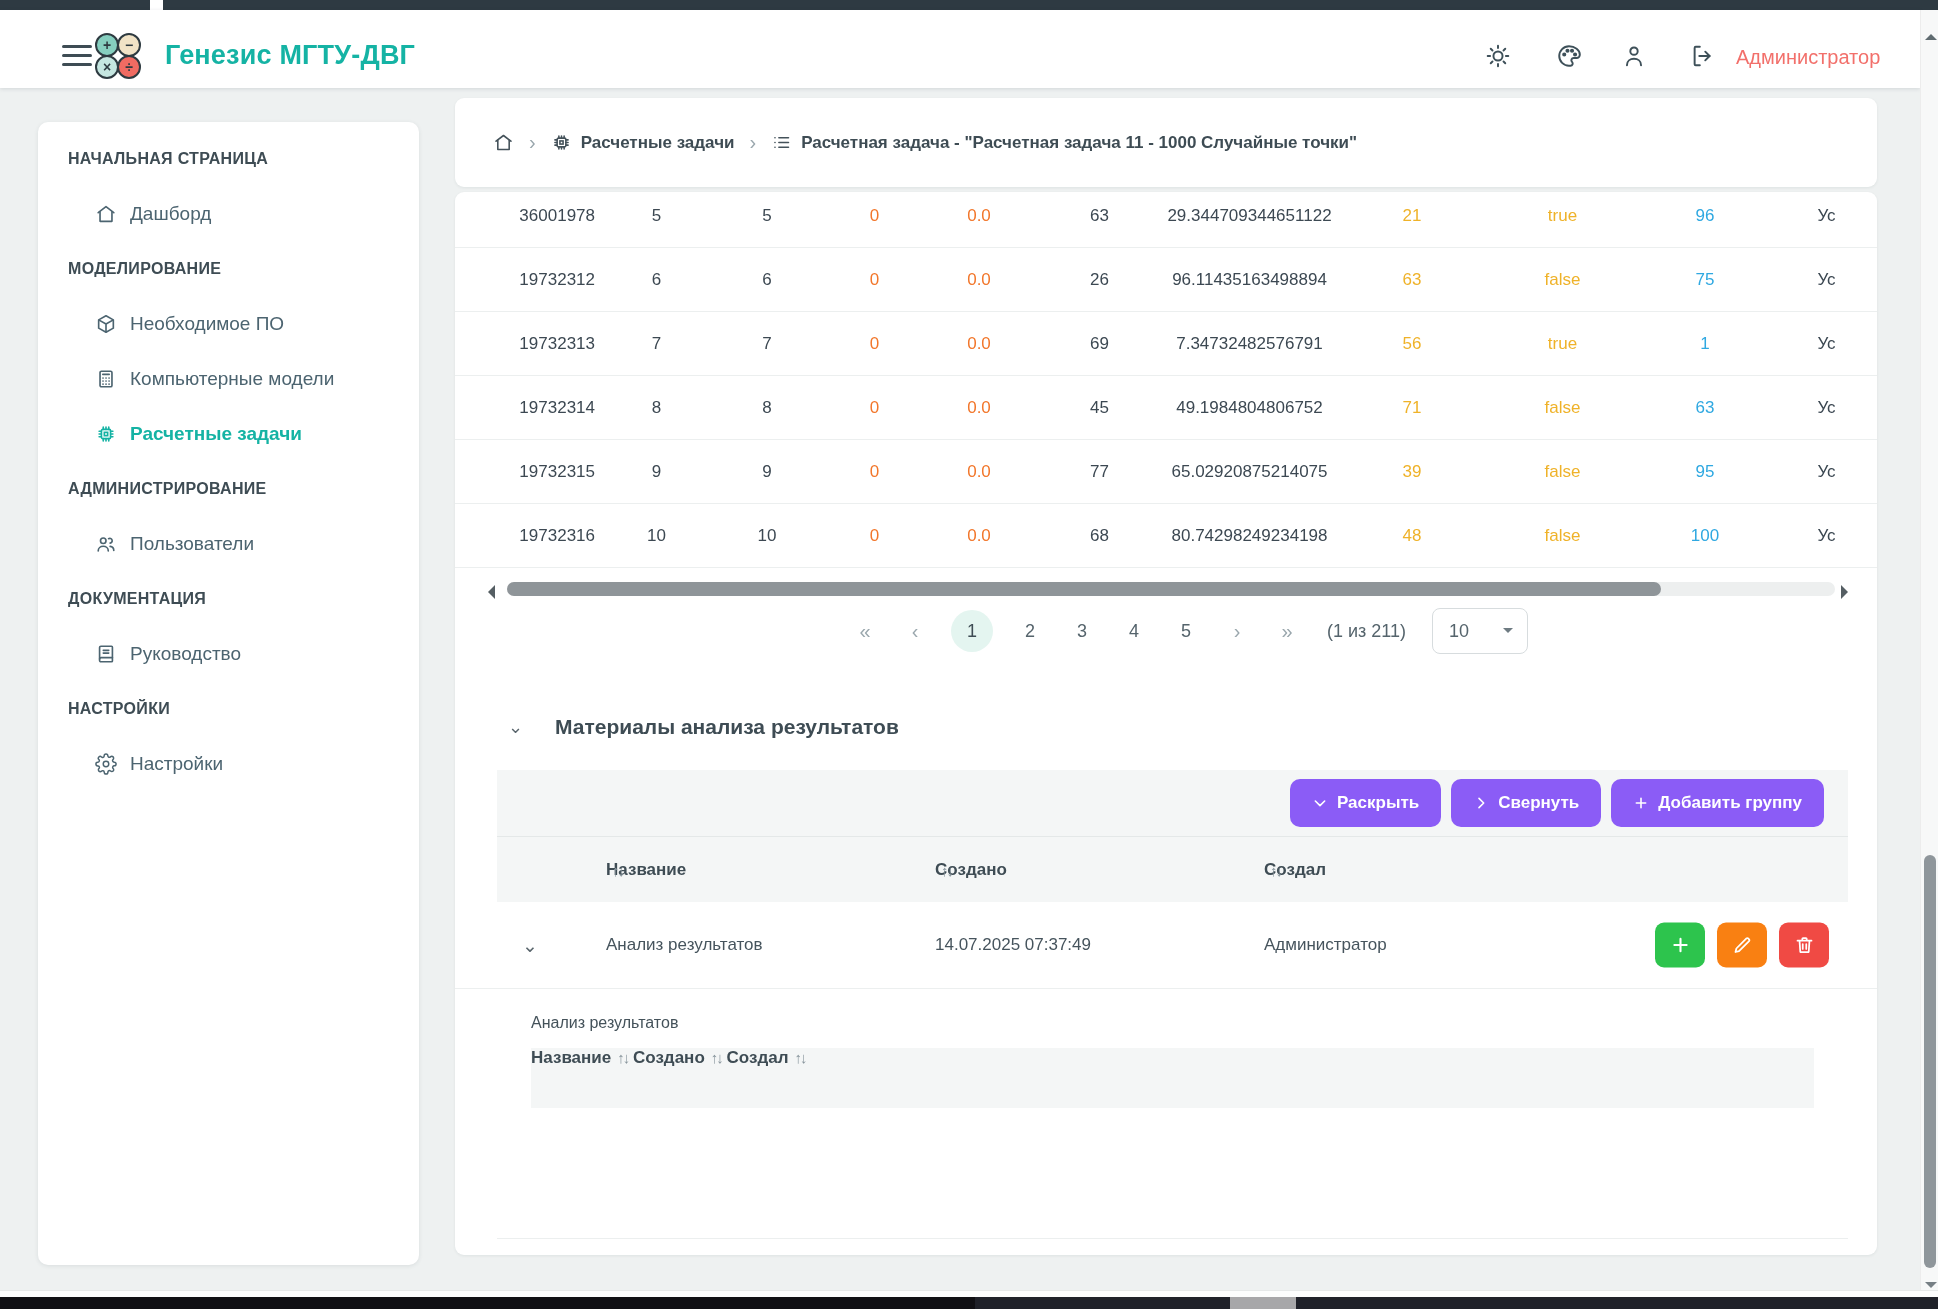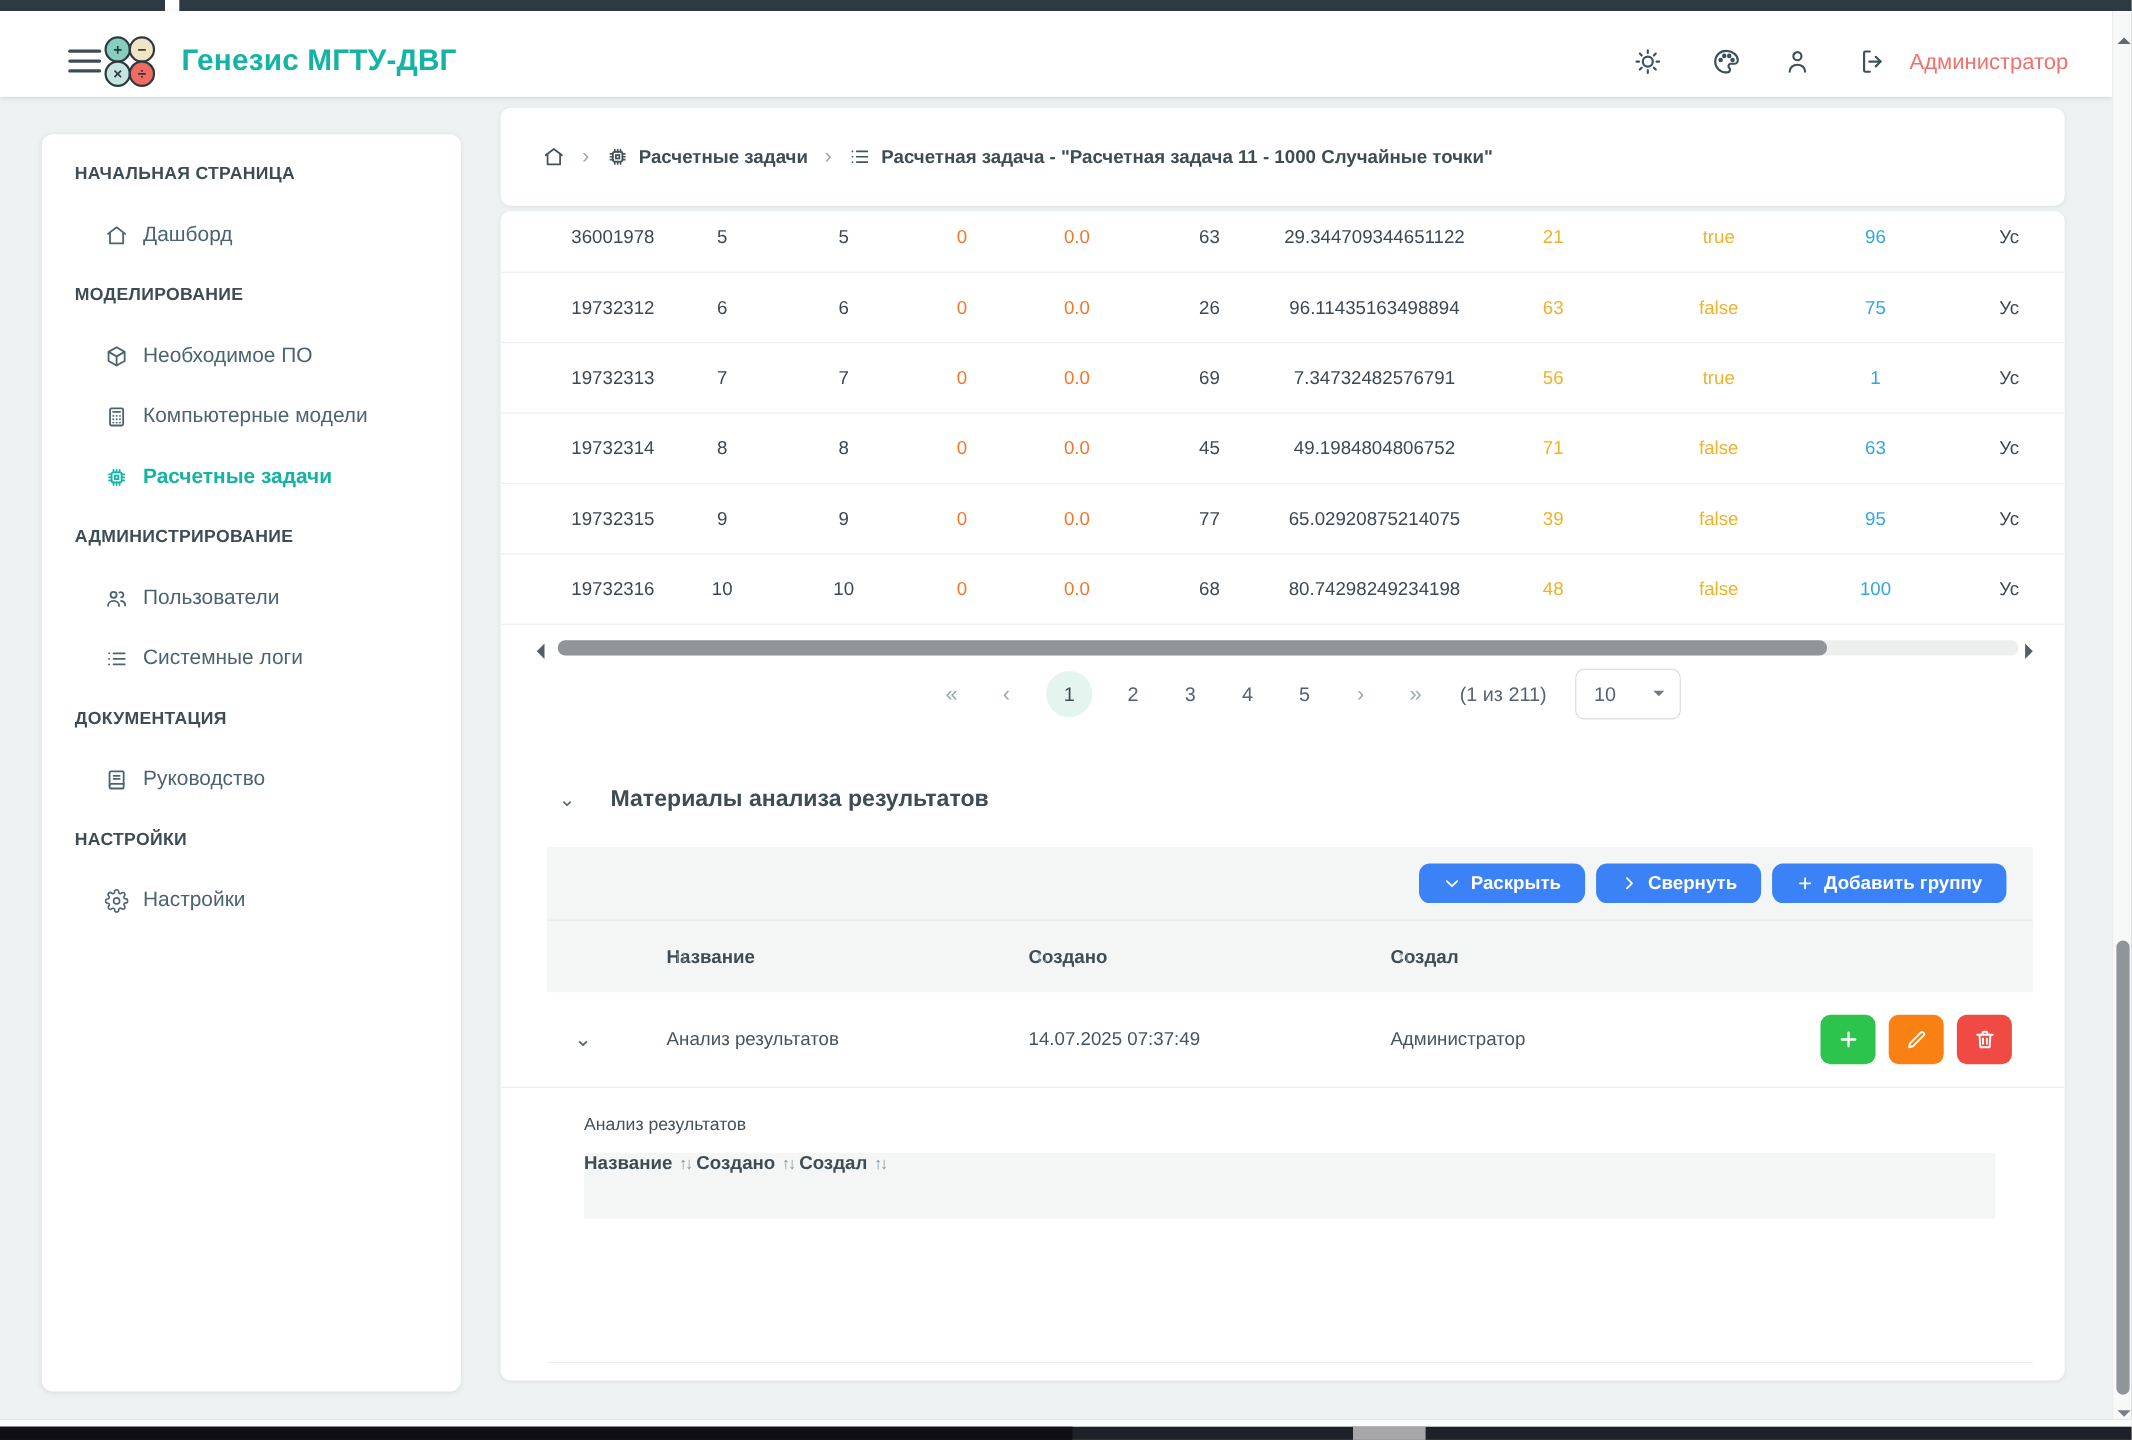--- a/index.html
+++ b/index.html
@@ -69,21 +69,21 @@
   .pg-info{white-space:nowrap;padding:0 4px;}
   .psize{width:96px;height:46px;border:1.5px solid #D7DCDE;border-radius:8px;background:#fff;cursor:pointer;
          display:flex;align-items:center;justify-content:space-between;padding:0 14px 0 16px;box-sizing:border-box;}
   .psize .chev{width:0;height:0;border:5px solid transparent;border-top-color:#6E7B82;margin-top:4px;}
   
   .sect-head{position:absolute;left:0;top:514px;width:1422px;height:42px;display:flex;align-items:center;}
   .sect-chev{position:absolute;left:53px;font-size:18px;color:#5A666D;cursor:pointer;}
   .sect-title{position:absolute;left:100px;font-size:21px;font-weight:bold;color:#3E4C54;}
   .toolbar-band{position:absolute;left:42px;top:578px;width:1351px;height:66px;background:#F4F6F6;
                 display:flex;align-items:center;justify-content:flex-end;gap:10px;padding-right:24px;box-sizing:border-box;}
-  .tbtn{height:36px;background:#3b82f6;color:#fff;border:none;border-radius:10px;font-family:inherit;
+  .tbtn{height:48px;background:#8b5cf6;color:#fff;border:none;border-radius:10px;font-family:inherit;
         font-size:17px;font-weight:bold;display:flex;align-items:center;gap:9px;padding:0 22px;cursor:pointer;}
   .tbtn svg{width:16px;height:16px;}
   .ghead{position:absolute;left:42px;top:644px;width:1351px;height:65px;background:#F4F6F6;border-top:1px solid #E4E8E8;
          font-size:17px;font-weight:bold;color:#3E4C54;}
   .ghead span,.grow span{position:absolute;top:50%;transform:translateY(-50%);white-space:nowrap;}
   .sort{font-weight:normal;color:#8A979E;font-size:15px;letter-spacing:-2px;padding-left:6px;cursor:pointer;}
   .grow{position:absolute;left:0;top:709px;width:1422px;height:87px;border-bottom:1px solid #ECEFEF;
         font-size:17px;color:#46545D;}
   .row-chev{position:absolute;left:67px;top:50%;transform:translateY(-50%);font-size:19px;color:#5A666D;cursor:pointer;}
   .abtn{position:absolute;top:50%;transform:translateY(-50%);width:50px;height:45px;border:none;border-radius:9px;
@@ -194,27 +194,20 @@
     <div class="sec-label">АДМИНИСТРИРОВАНИЕ</div>
     <div class="s-item">
       <svg viewBox="0 0 24 24" fill="none" stroke="currentColor" stroke-width="1.8" stroke-linecap="round">
           <circle cx="9" cy="8.5" r="3"></circle>
           <path d="M3.5 19.5c0-3 2.5-5 5.5-5s5.5 2 5.5 5"></path>
           <path d="M14.8 6.2a2.6 2.6 0 1 1 1.7 4.8"></path>
           <path d="M16.5 14.6c2.4.3 4 2 4 4.4"></path>
         </svg>
       <span>Пользователи</span>
     </div>
-    <div class="s-item">
-      <svg viewBox="0 0 24 24" fill="none" stroke="currentColor" stroke-width="1.8" stroke-linecap="round">
-          <path d="M9 6.5h11M9 12h11M9 17.5h11"></path>
-          <path d="M4.5 6.5h.1M4.5 12h.1M4.5 17.5h.1"></path>
-        </svg>
-      <span>Системные логи</span>
-    </div>
 
     <div class="sec-label">ДОКУМЕНТАЦИЯ</div>
     <div class="s-item">
       <svg viewBox="0 0 24 24" fill="none" stroke="currentColor" stroke-width="1.8" stroke-linecap="round" stroke-linejoin="round">
           <path d="M6.5 3.5H18a1 1 0 0 1 1 1v15a1 1 0 0 1-1 1H6.5A1.5 1.5 0 0 1 5 19V5a1.5 1.5 0 0 1 1.5-1.5z"></path>
           <path d="M5 17.5A1.5 1.5 0 0 1 6.5 16H19"></path>
           <path d="M9 8h6M9 11h6"></path>
         </svg>
       <span>Руководство</span>
     </div>

